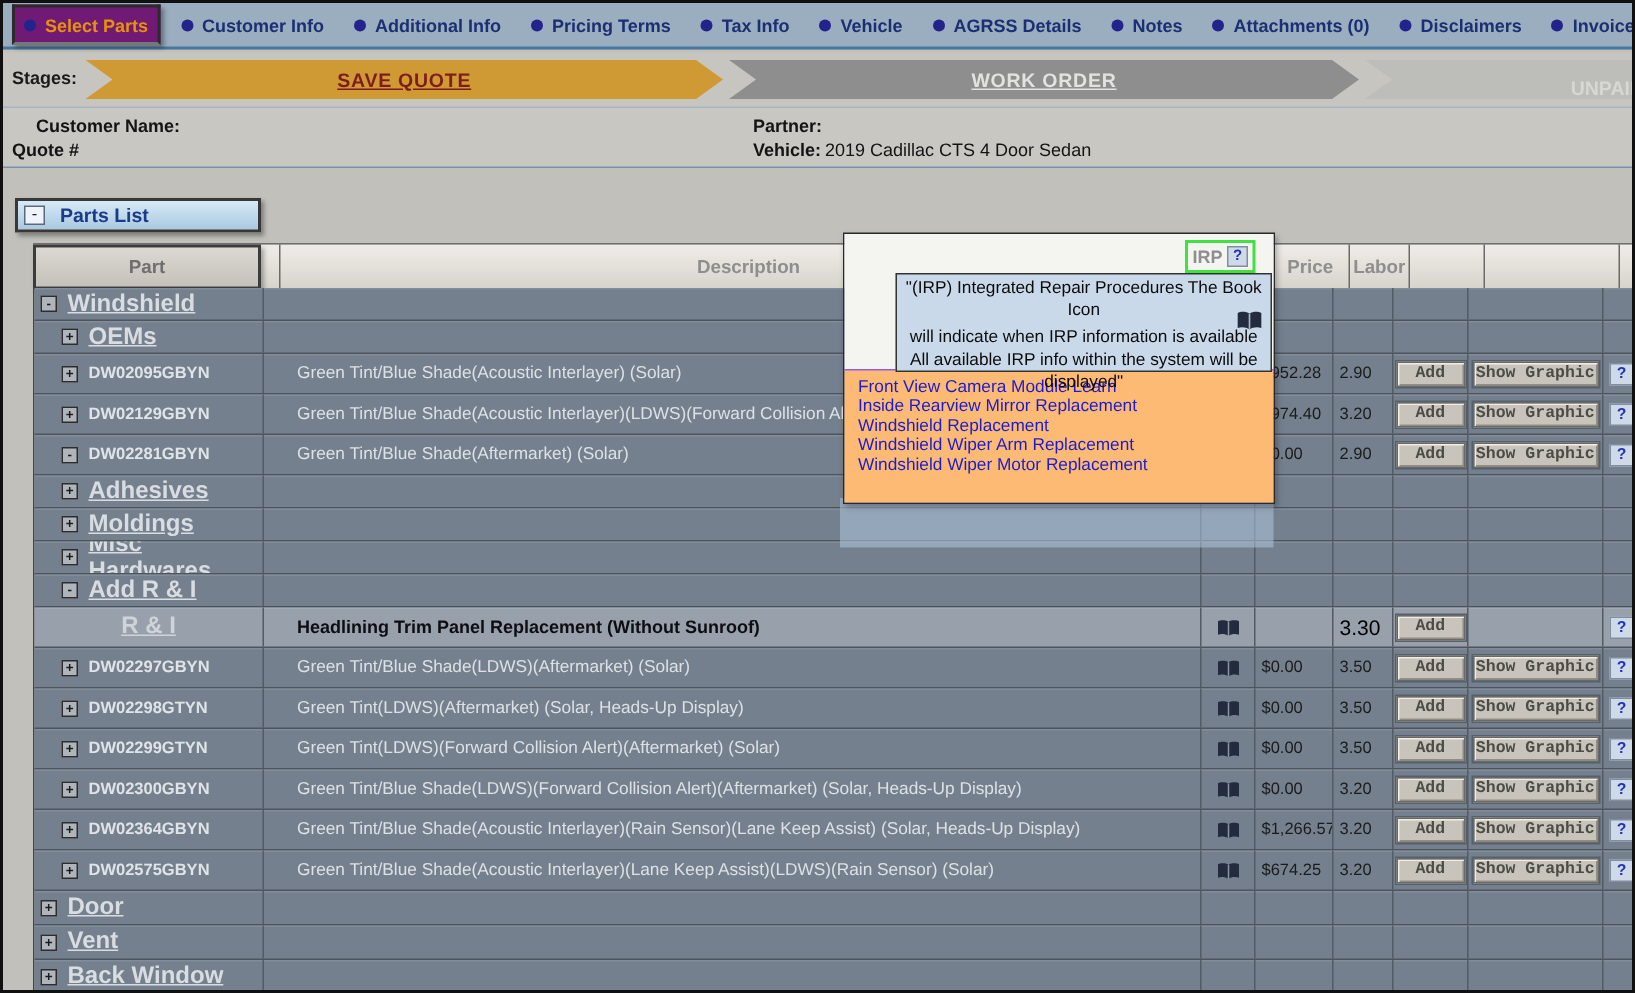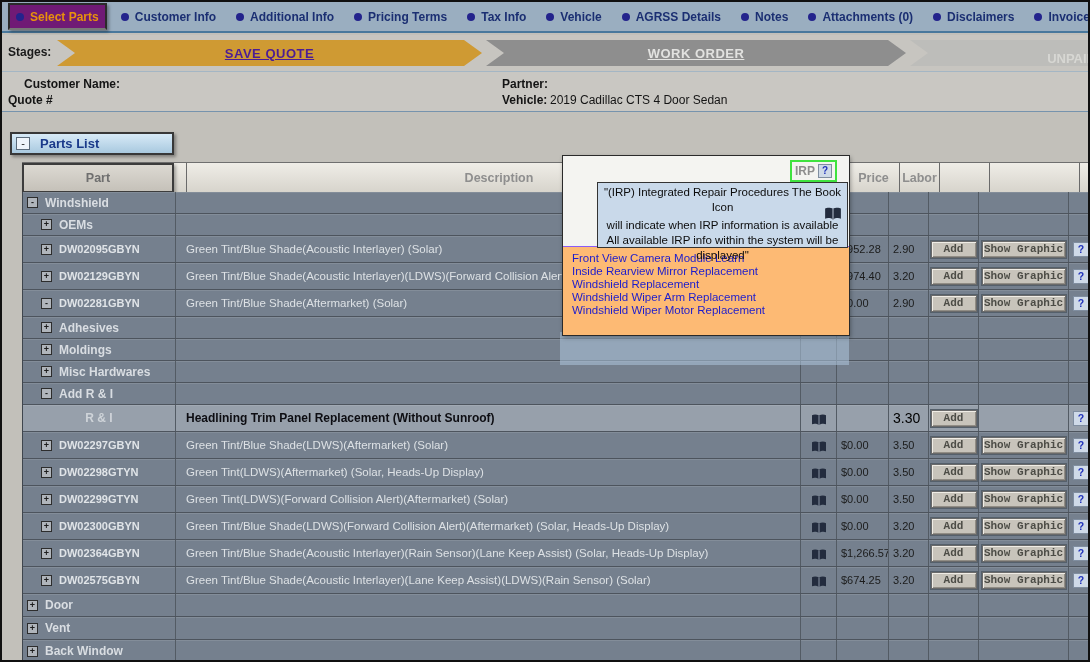--- a/index.html
+++ b/index.html
@@ -27,21 +27,21 @@
   .tab.active .tlabel { color:#e8920c; }
   
   .stagebar { position:absolute; left:0; top:33px; width:1086px; height:36px; background:#c7c5c0; }
   .stagebar .stages-label { position:absolute; left:6px; top:10px; font-size:12px; font-weight:bold; color:#1a1a1a; }
   .chev { position:absolute; top:5px; height:26px; display:flex; align-items:center; justify-content:center; }
   .chev-notch { clip-path:polygon(0 0, calc(100% - 18px) 0, 100% 50%, calc(100% - 18px) 100%, 0 100%, 18px 50%); }
   .chev-flat  { clip-path:polygon(0 0, 100% 0, 100% 100%, 0 100%, 18px 50%); }
   .chev1 { left:55px; width:425px; background:#cf9a33; }
   .chev2 { left:484px; width:420px; background:#8e8e8e; }
   .chev3 { left:908px; width:190px; background:#bdbdba; }
-  .stage-link { font-size:13px; font-weight:bold; color:#4c1d95; text-decoration:underline; letter-spacing:0.5px; cursor:pointer; }
+  .stage-link { font-size:13px; font-weight:bold; color:#7f1d1d; text-decoration:underline; letter-spacing:0.5px; cursor:pointer; }
   .chev2 .stage-link { color:#e2e2e0; }
   .stage-dim { position:absolute; right:4px; top:11px; font-size:13px; font-weight:bold; color:#d7d7d3; }
   
   .custpanel {
     position:absolute; left:0; top:69px; width:1086px; height:41px;
     background:#c9c7c2; border-top:1px solid #a4b6c4; border-bottom:1px solid #7693ad;
     font-size:12px; color:#141414;
   }
   .custpanel .lbl { font-weight:bold; position:absolute; }
   .custpanel .val { position:absolute; font-weight:normal; }
@@ -73,36 +73,36 @@
     border:2px solid #3c3c3c; box-shadow:2px 2px 3px rgba(0,0,0,0.3);
     display:flex; align-items:center; justify-content:center;
     font-size:12.5px; font-weight:bold; color:#6f6f6f; cursor:pointer;
   }
   .tbody { position:absolute; left:20px; top:190px; width:1070px; border-left:1px solid #3f464e; }
   .row { position:relative; background:#75808e; border-bottom:1px solid #4d545d; box-shadow:inset 0 1px 0 rgba(255,255,255,0.10); }
   .row.h22 { height:22px; } .row.h23 { height:23px; } .row.h27 { height:27px; }
   .row.ri { background:#97a0ab; }
   .cell { position:absolute; top:0; height:100%; display:flex; align-items:center; border-left:1px solid #535b64; overflow:hidden; }
   .c-part    { left:0;      width:152px; border-left:none; }
-  .c-desc    { left:152px;  width:625px; padding-left:10px; }
+  .c-desc    { left:152px;  width:625px; padding-left:22px; }
   .c-irp     { left:777px;  width:36px;  justify-content:center; }
   .c-price   { left:813px;  width:52px;  padding-left:4px; }
   .c-labor   { left:865px;  width:40px;  padding-left:4px; }
   .c-add     { left:905px;  width:50px;  justify-content:center; }
   .c-graphic { left:955px;  width:90px;  justify-content:center; }
   .c-info    { left:1045px; width:25px;  justify-content:center; }
   .toggle {
     display:inline-block; width:11px; height:11px; flex:0 0 11px;
     background:#b0b5bb; border:1px solid #2d2d2d; color:#1c1c1c;
     font-size:9px; line-height:9px; text-align:center; font-weight:bold;
     margin-right:7px; cursor:pointer;
   }
   .ind1 .toggle { margin-left:4px; }
   .ind2 .toggle { margin-left:18px; }
-  .grouplabel { font-size:12px; font-weight:bold; color:#d9dde2; }
+  .grouplabel { font-size:16px; font-weight:bold; color:#d9dde2;text-decoration:underline; }
   .partnum   { font-size:11px;  font-weight:bold; color:#e0e4e8; }
   .desc-text { font-size:11.5px; color:#dde1e5; }
   .row.ri .c-part { justify-content:center; }
   .row.ri .grouplabel { color:#cfd4d9; }
   .row.ri .desc-text { font-weight:bold; color:#0d0d12; font-size:12px; }
   .money { font-size:11px; color:#1b1b1b; }
   .row.ri .money { font-weight:normal; color:#000; font-size:14px; }
   .btn {
     font-family:Liberation Mono, monospace;
     font-size:11px; font-weight:bold; color:#4c4c46;

